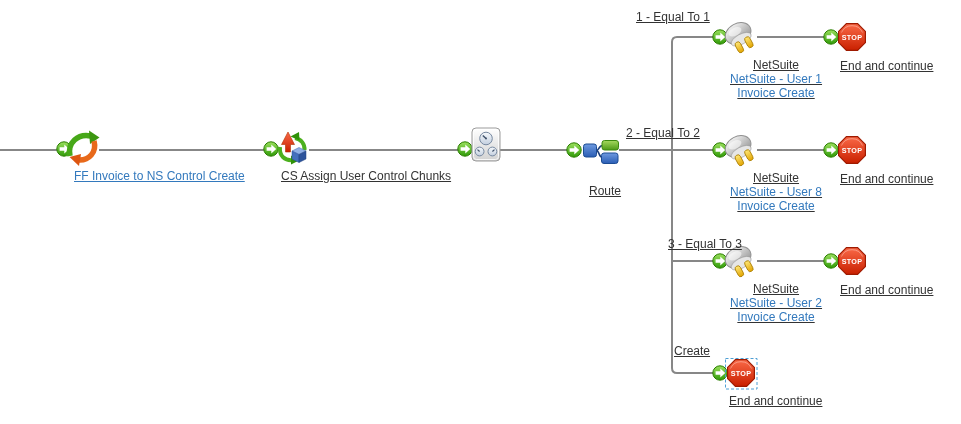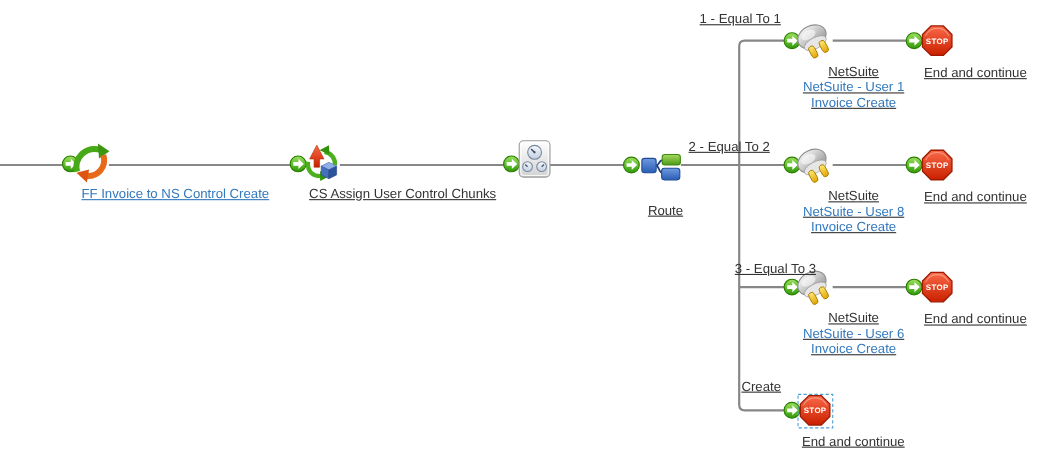--- a/index.html
+++ b/index.html
@@ -179,20 +179,20 @@
 
   <div class="lbl" style="left:730px;top:171px;">
     <div>NetSuite</div>
     <div class="link">NetSuite - User 8</div>
     <div class="link">Invoice Create</div>
   </div>
   <div class="lbl" style="left:840px;top:172px;">End and continue</div>
 
   <div class="lbl" style="left:730px;top:282px;">
     <div>NetSuite</div>
-    <div class="link">NetSuite - User 6</div>
+    <div class="link">NetSuite - User 2</div>
     <div class="link">Invoice Create</div>
   </div>
   <div class="lbl" style="left:840px;top:283px;">End and continue</div>
 
   <div class="lbl" style="left:729px;top:394px;">End and continue</div>
 
 </div>
 
 </body></html>

